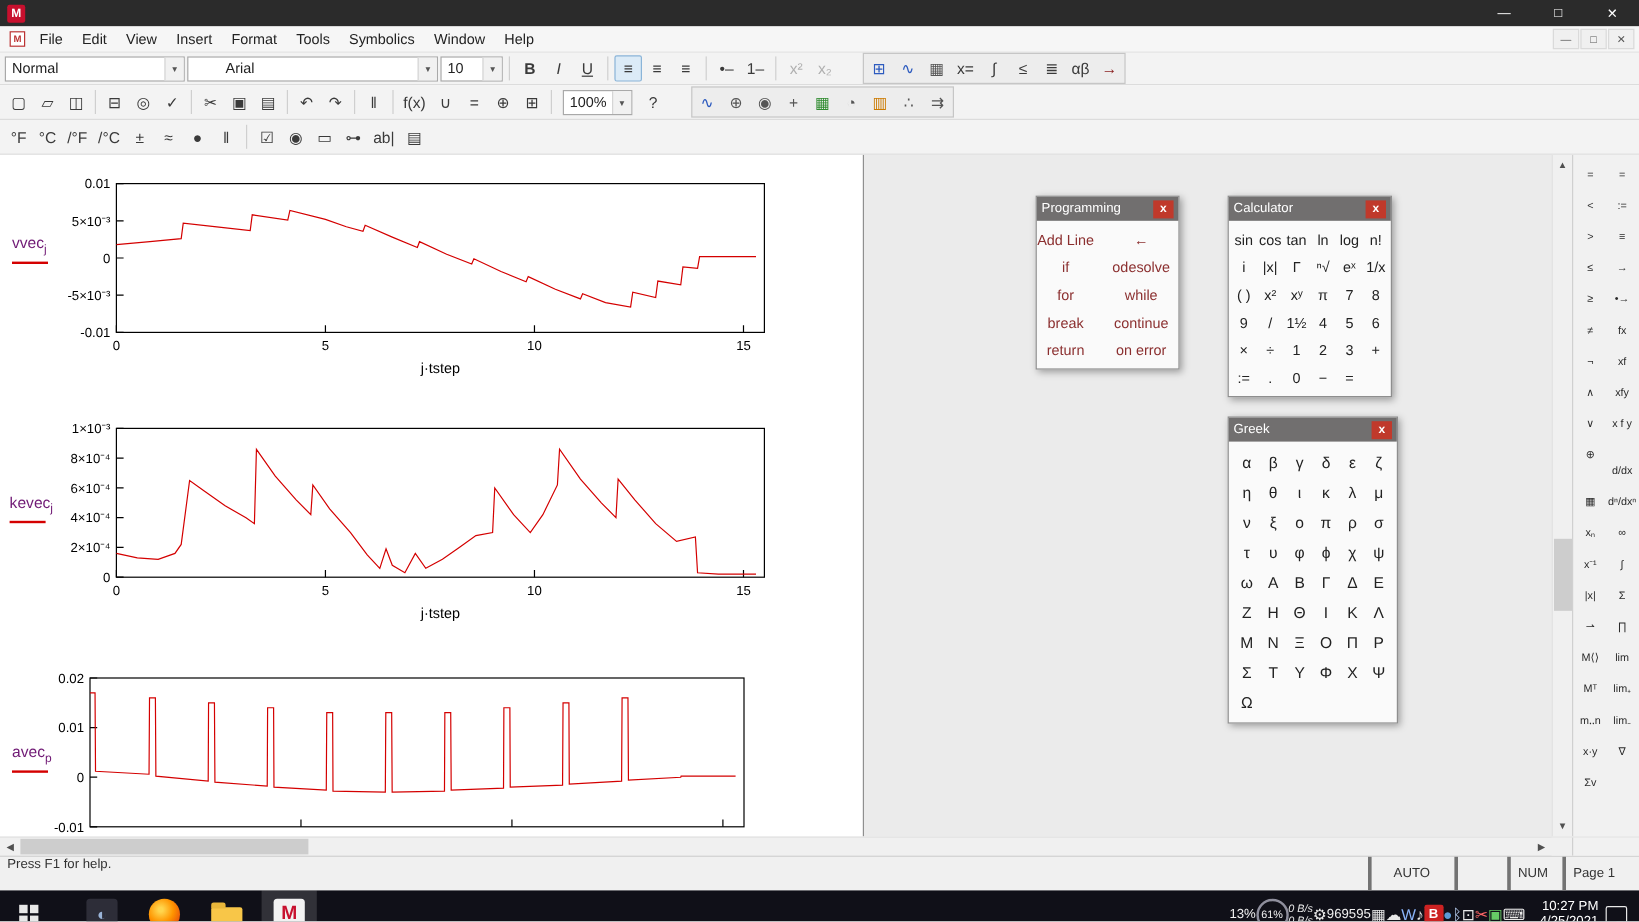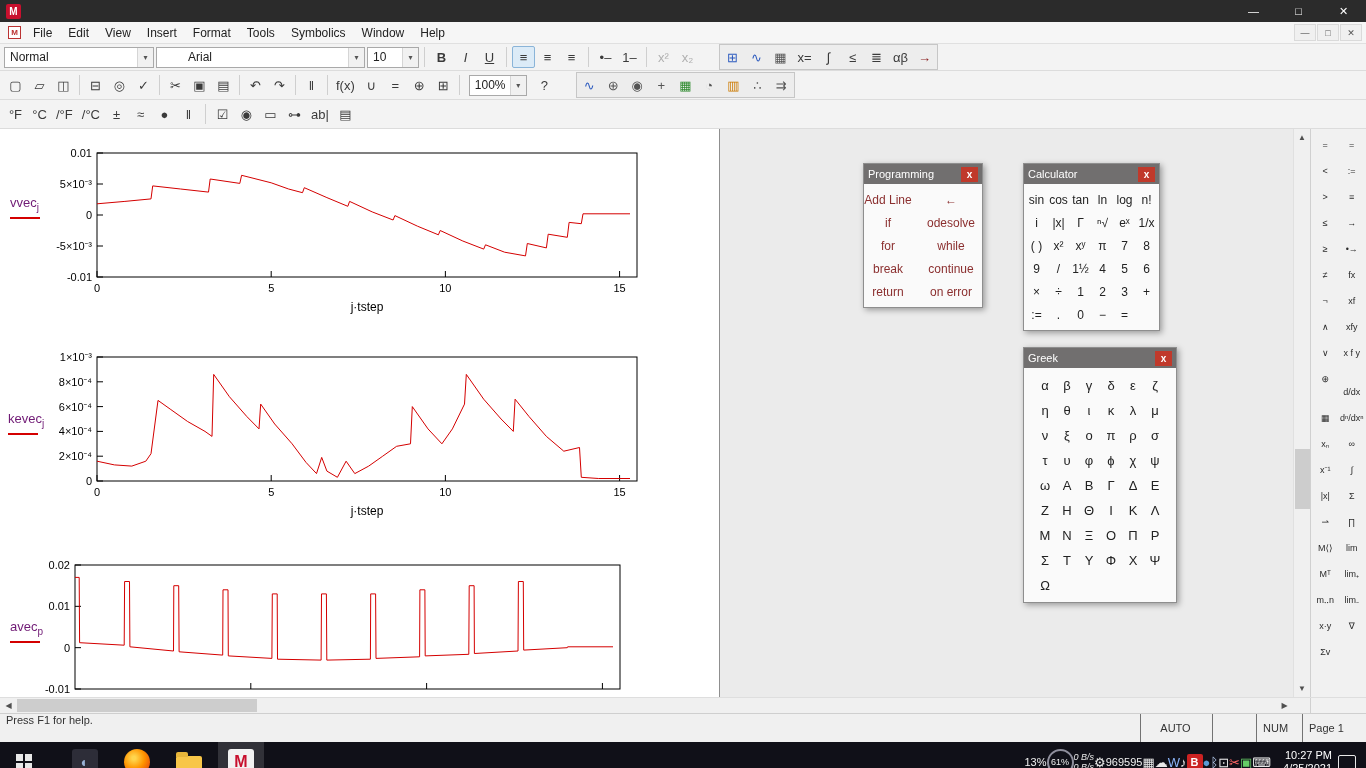--- a/index.html
+++ b/index.html
@@ -57,21 +57,21 @@
   .chart-a{left:45px;top:18px;}
   .chart-b{left:45px;top:222px;}
   .chart-c{left:22px;top:430px;}
   svg{display:block;}
   svg text{font-family:"Liberation Sans",sans-serif;}
 
   
   .palette{position:absolute;background:#fafafa;border:1px solid #8e8e8e;box-shadow:2px 2px 6px rgba(0,0,0,.35);font-size:12px;z-index:5;}
   .pal-prog{left:863px;top:34px;width:120px;}
   .pal-calc{left:1023px;top:34px;width:137px;}
-  .pal-greek{left:1023px;top:218px;width:154px;}
+  .pal-greek{left:1023px;top:218px;width:142px;}
   .pal-head{height:20px;background:#716f6f;color:#fff;display:flex;align-items:center;padding:0 4px;font-size:11px;}
   .pal-title{font-size:11px;}
   .pal-close{margin-left:auto;width:17px;height:15px;background:#c0392b;color:#fff;display:flex;align-items:center;justify-content:center;font-size:10px;font-weight:bold;}
   .pal-body{display:grid;justify-content:center;padding:5px 2px;}
   .pal-prog .pal-body{grid-template-columns:56px 70px;row-gap:2px;}
   .pal-calc .pal-body{grid-template-columns:repeat(6,22px);row-gap:2px;}
   .pal-greek .pal-body{grid-template-columns:repeat(6,22px);row-gap:1px;}
   .pal-cell{display:flex;align-items:center;justify-content:center;height:21px;color:#222;white-space:nowrap;}
   .pal-prog .pal-cell{color:#8b2f2f;}
   .pal-greek .pal-cell{height:24px;font-size:13px;}
@@ -91,21 +91,21 @@
   .hscroll{width:1293px;display:flex;align-items:stretch;}
   .hs-btn{width:17px;display:flex;align-items:center;justify-content:center;font-size:8px;color:#505050;}
   .hs-track{flex:1;position:relative;}
   .hs-thumb{position:absolute;left:0;top:1px;bottom:1px;width:240px;background:#cdcdcd;}
   .corner{width:17px;background:#f0f0f0;}
   .dock-foot{width:56px;background:#f1f1f1;border-left:1px solid #d0d0d0;}
 
   
   .statusbar{height:29px;background:#f0f0f0;border-top:1px solid #cfcfcf;display:flex;font-size:11px;color:#333;padding:0 6px;}
   .sb-panels{margin-left:auto;display:flex;gap:2px;height:100%;}
-  .sb-panel{display:flex;align-items:center;padding:0 6px;border-left:1px solid #737373;}
+  .sb-panel{display:flex;align-items:center;padding:0 6px;border-left:3px solid #737373;}
   .sb-auto{width:70px;justify-content:center;}
   .sb-blank{width:42px;}
   .sb-num{width:44px;}
   .sb-page{width:58px;}
 
   
   .taskbar{height:40px;background:#101018;display:flex;align-items:center;color:#fff;}
   .start{width:48px;height:100%;display:flex;align-items:center;justify-content:center;}
   .start-logo{width:16px;height:16px;display:grid;grid-template-columns:7px 7px;grid-template-rows:7px 7px;gap:2px;}
   .start-logo div{background:#e8e8e8;}

